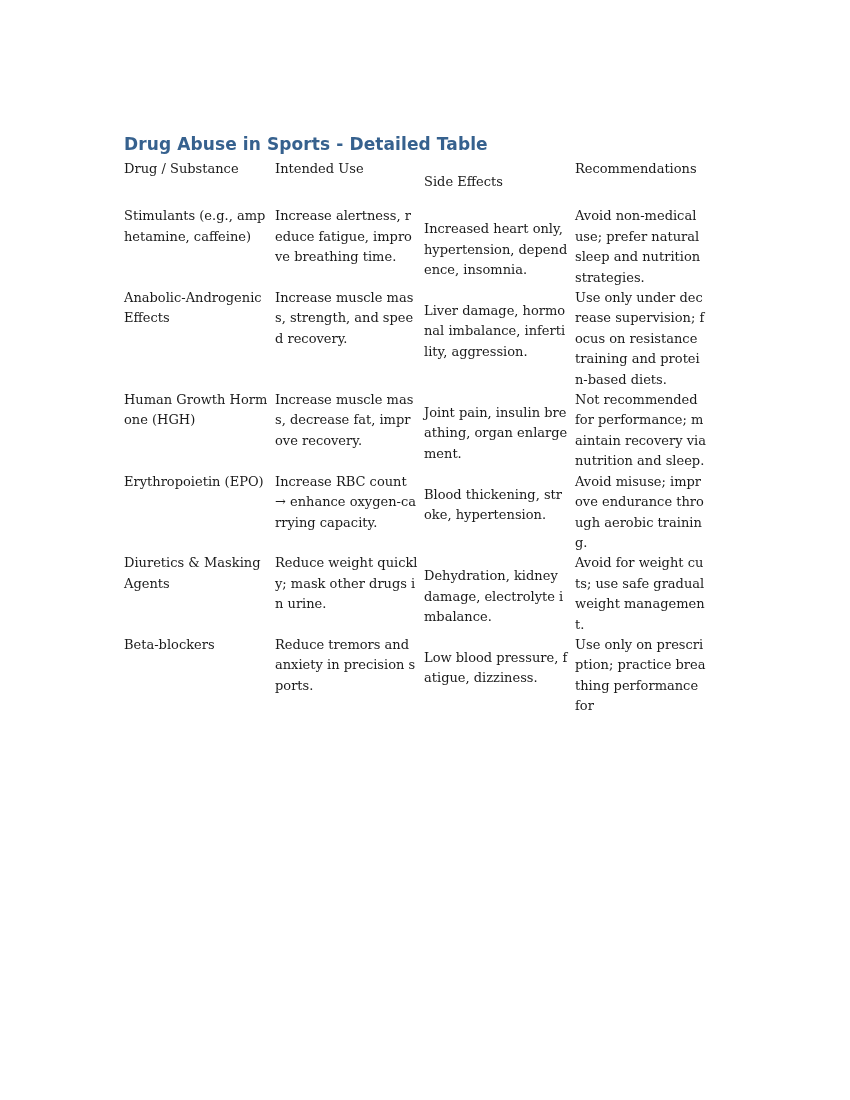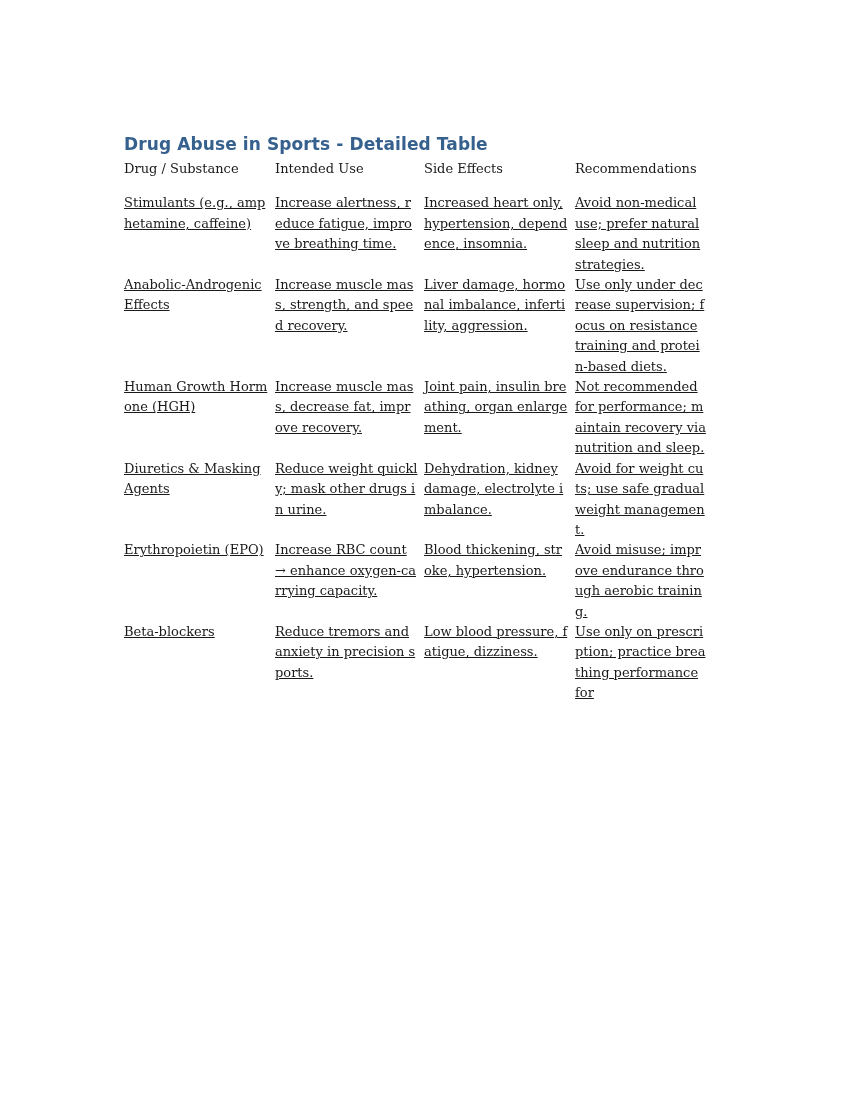--- a/index.html
+++ b/index.html
@@ -78,32 +78,31 @@
   col.c3 { width: 131px; }
 
   
   .cell-inner {
     display: block;
     overflow-wrap: break-word;
     word-break: break-all;
   }
   td.col0 .cell-inner, th.col0 .cell-inner { width: 145px; }
   td.col1 .cell-inner, th.col1 .cell-inner { width: 143px; }
-  td.col2 .cell-inner, th.col2 .cell-inner { width: 145px; }
+  td.col2 .cell-inner, th.col2 .cell-inner { width: 145px; margin-top: 13px; }
   td.col3 .cell-inner, th.col3 .cell-inner { width: 131px; }
 
   thead th {
     padding-bottom: 0;
   }
 
   
   tbody tr td {
     padding-top: 0;
     padding-bottom: 0;
-    text-decoration: underline;
   }
   tbody tr.body-row > td > .cell-inner {
     padding-top: 0;
   }
   tbody tr.spacer-row td {
     height: 14px;
     line-height: 14px;
     font-size: 0;
   }
 </style>
@@ -187,45 +186,45 @@
           <td class="col2">
               <span class="cell-inner">Joint pain, insulin breathing, organ enlargement.</span>
             </td>
           <td class="col3">
               <span class="cell-inner">Not recommended for performance; maintain recovery via nutrition and sleep.</span>
             </td>
         </tr>
 
         <tr class="body-row">
           <td class="col0">
+              <span class="cell-inner">Erythropoietin (EPO)</span>
+            </td>
+          <td class="col1">
+              <span class="cell-inner">Increase RBC count → enhance oxygen-carrying capacity.</span>
+            </td>
+          <td class="col2">
+              <span class="cell-inner">Blood thickening, stroke, hypertension.</span>
+            </td>
+          <td class="col3">
+              <span class="cell-inner">Avoid misuse; improve endurance through aerobic training.</span>
+            </td>
+        </tr>
+
+        <tr class="body-row">
+          <td class="col0">
               <span class="cell-inner">Diuretics &amp; Masking Agents</span>
             </td>
           <td class="col1">
               <span class="cell-inner">Reduce weight quickly; mask other drugs in urine.</span>
             </td>
           <td class="col2">
               <span class="cell-inner">Dehydration, kidney damage, electrolyte imbalance.</span>
             </td>
           <td class="col3">
               <span class="cell-inner">Avoid for weight cuts; use safe gradual weight management.</span>
-            </td>
-        </tr>
-
-        <tr class="body-row">
-          <td class="col0">
-              <span class="cell-inner">Erythropoietin (EPO)</span>
-            </td>
-          <td class="col1">
-              <span class="cell-inner">Increase RBC count → enhance oxygen-carrying capacity.</span>
-            </td>
-          <td class="col2">
-              <span class="cell-inner">Blood thickening, stroke, hypertension.</span>
-            </td>
-          <td class="col3">
-              <span class="cell-inner">Avoid misuse; improve endurance through aerobic training.</span>
             </td>
         </tr>
 
         <tr class="body-row">
           <td class="col0">
               <span class="cell-inner">Beta-blockers</span>
             </td>
           <td class="col1">
               <span class="cell-inner">Reduce tremors and anxiety in precision sports.</span>
             </td>

